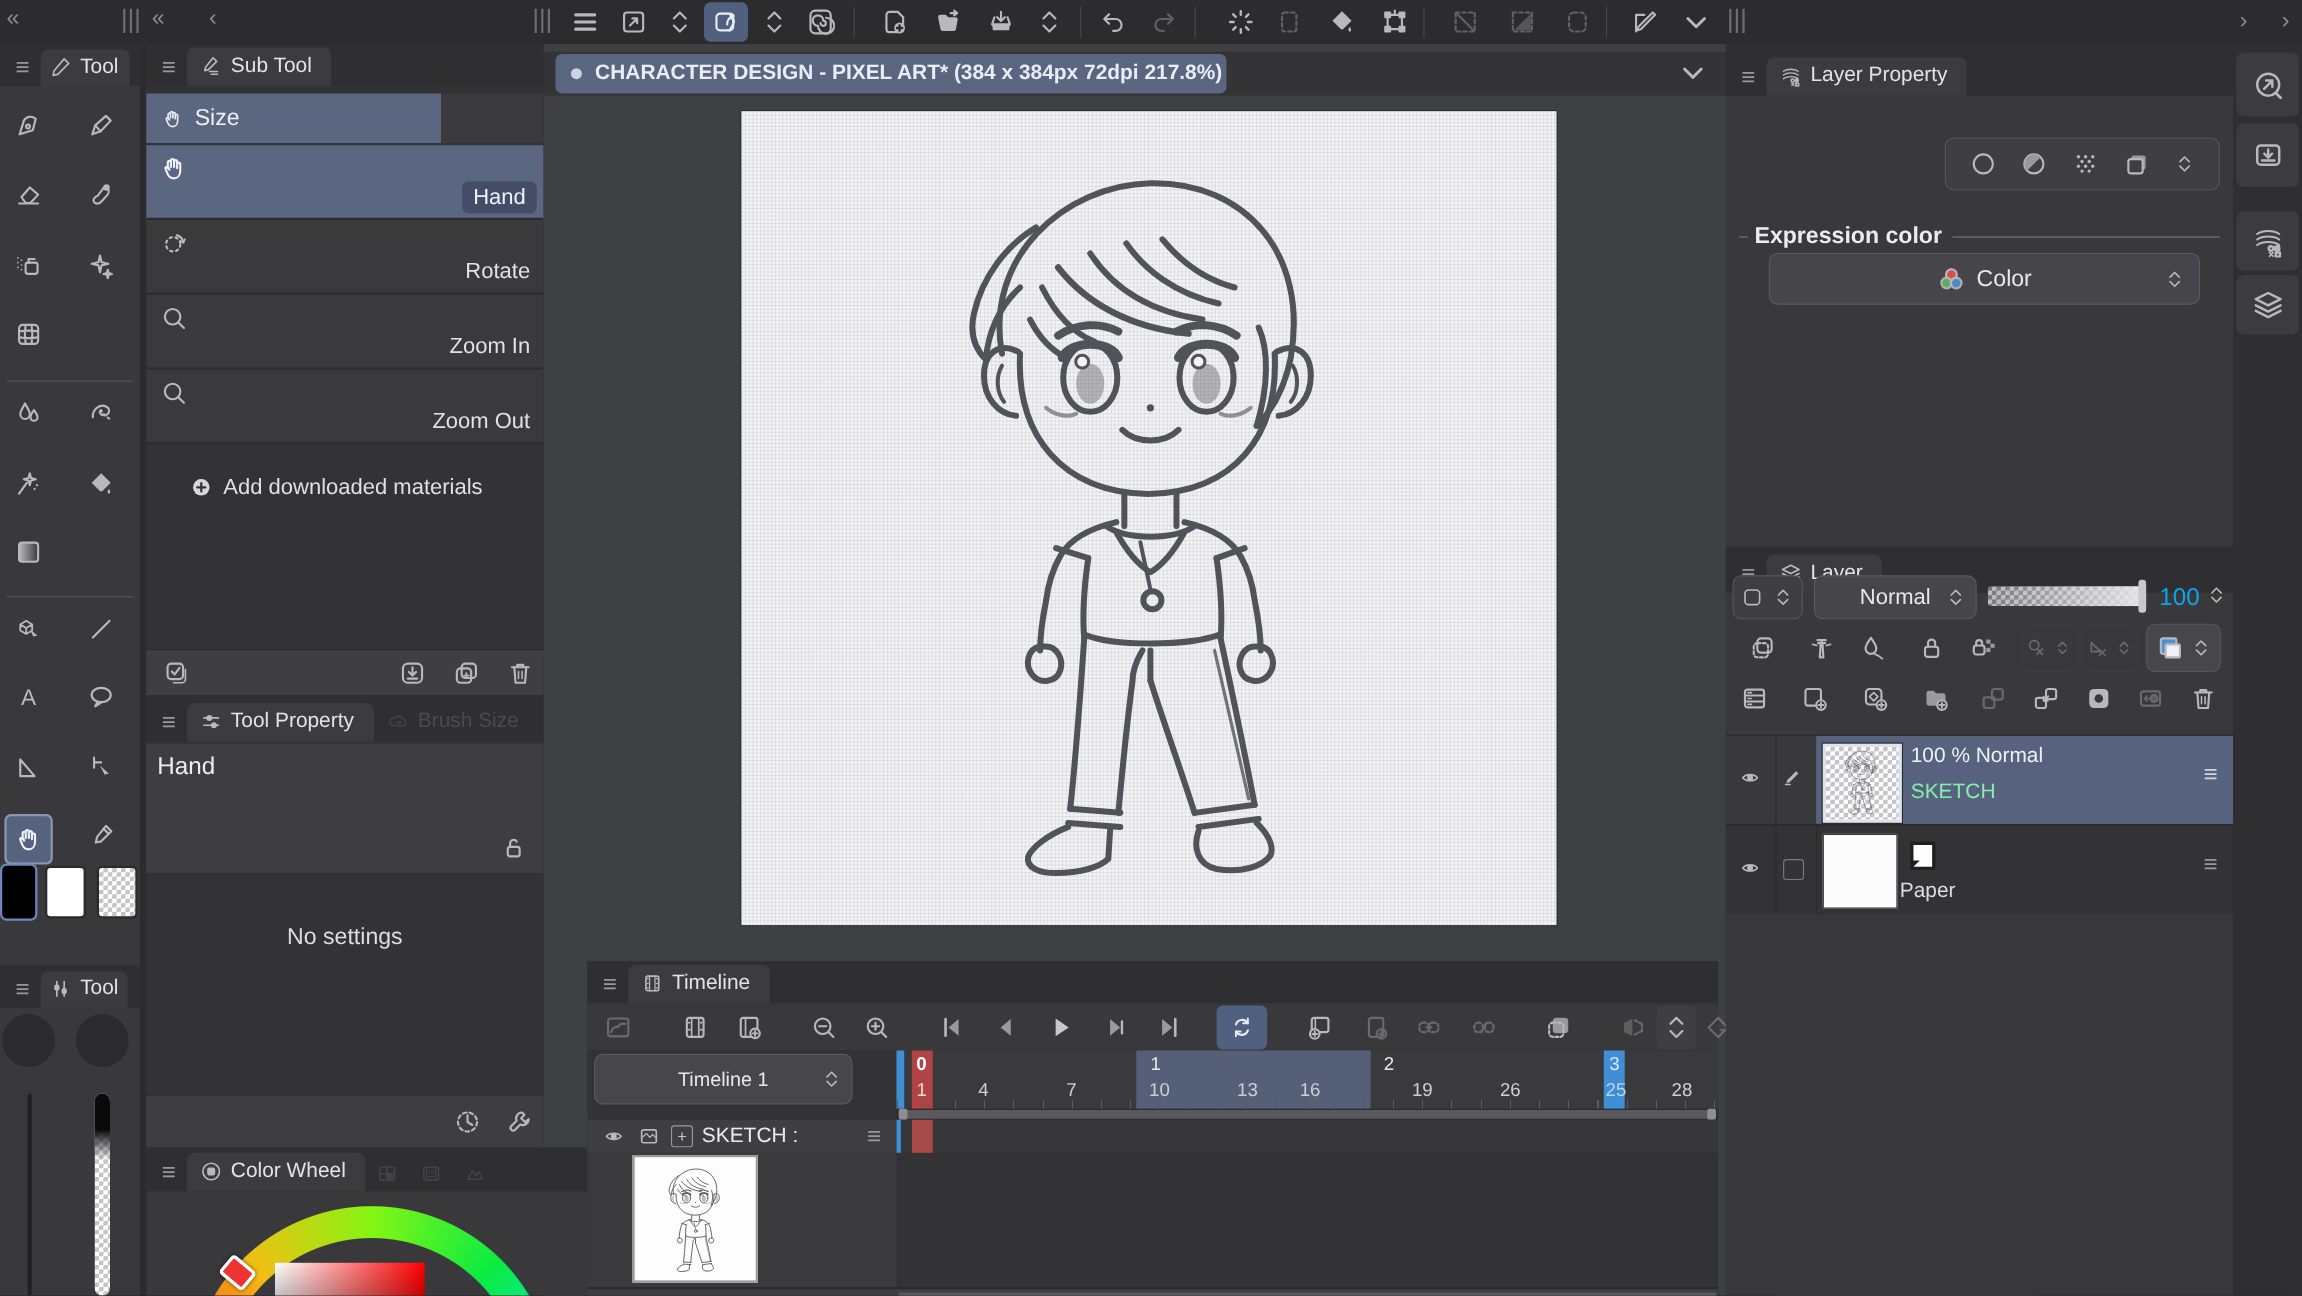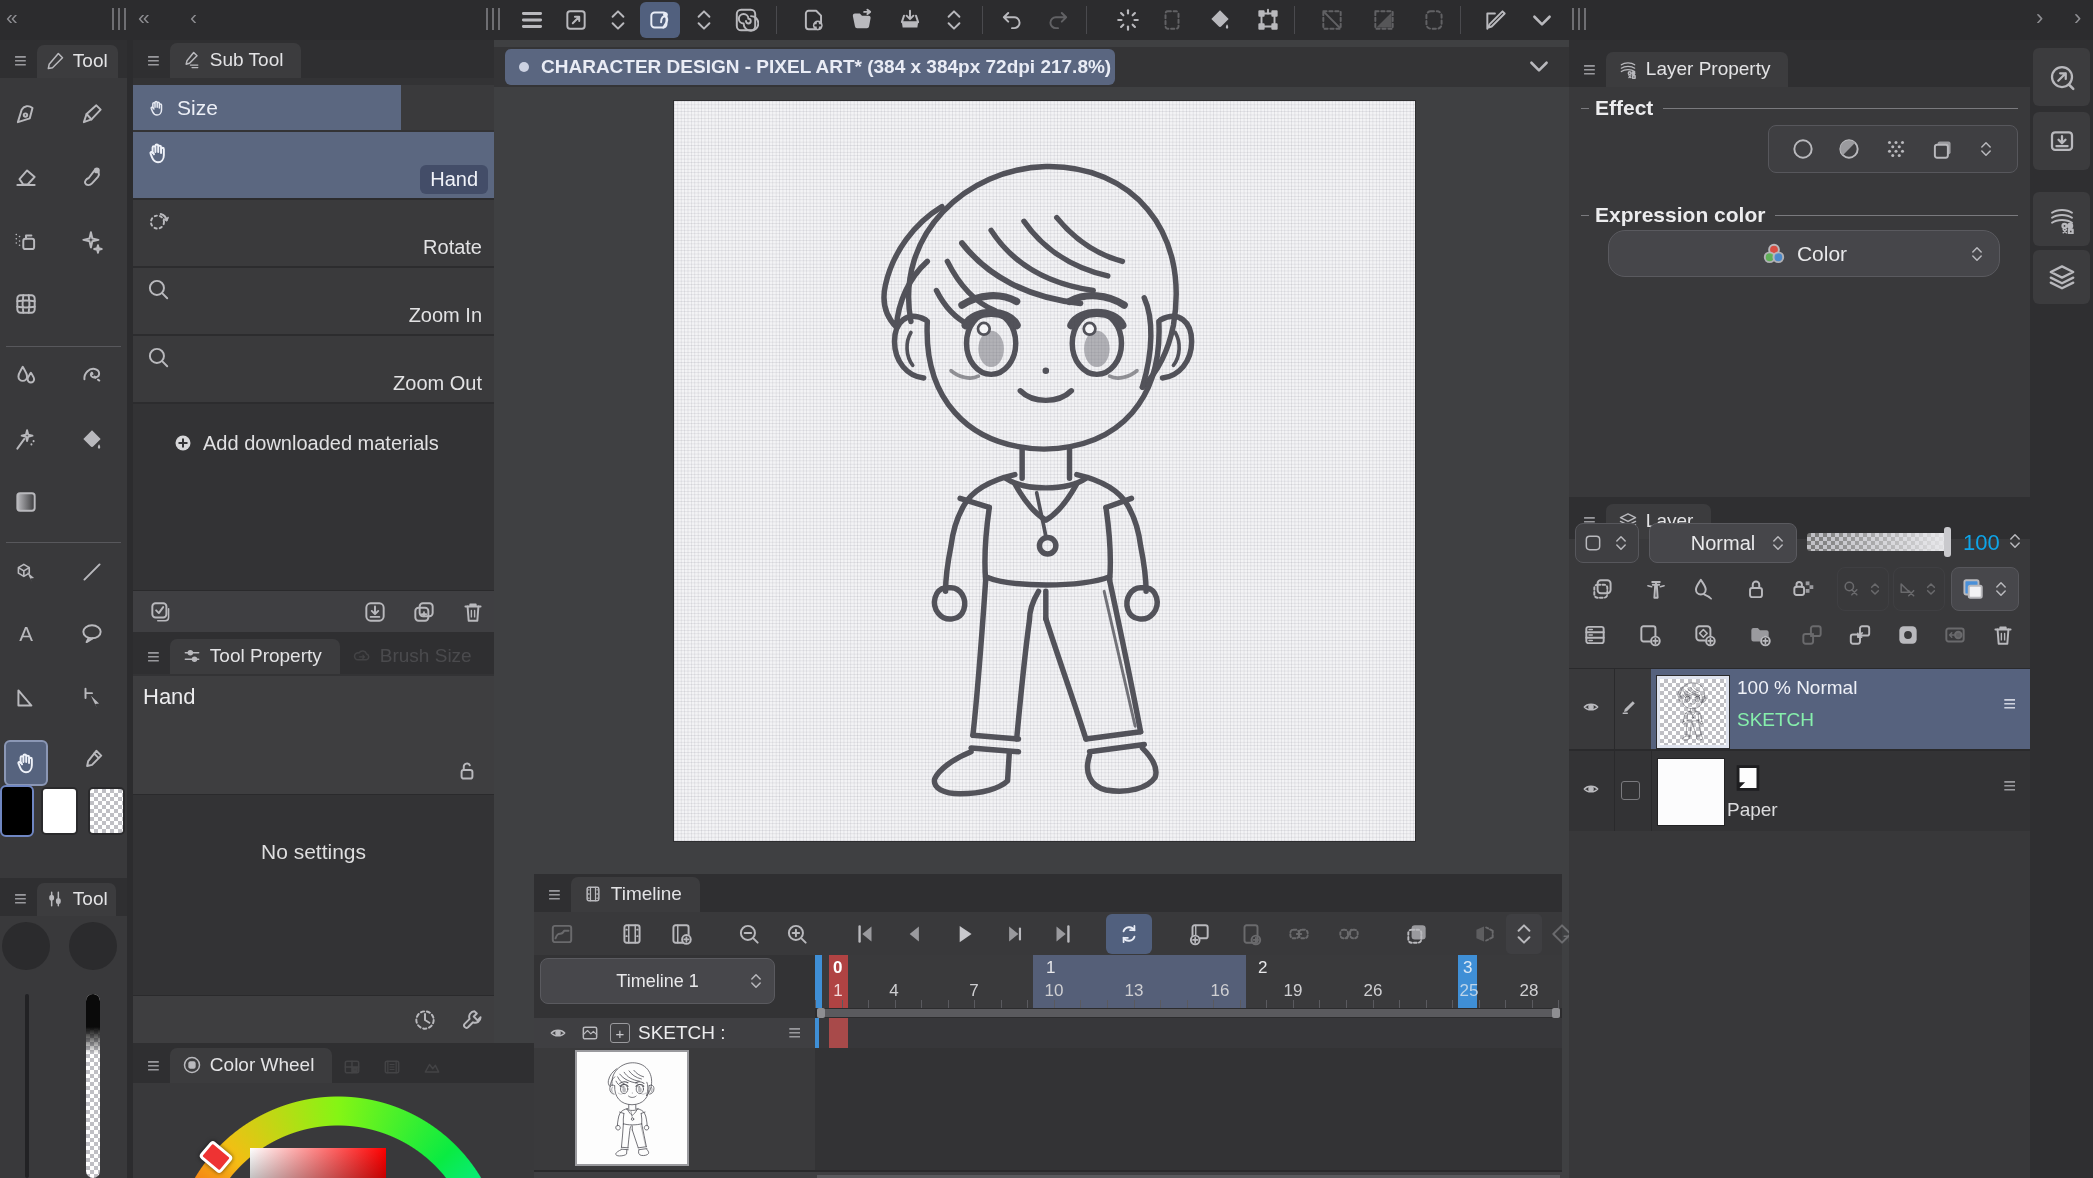--- a/index.html
+++ b/index.html
@@ -743,21 +743,21 @@
         <div class="abs" style="left:643px;top:0;width:19px;height:53px;background:#3f8fd6;"></div>
         <span class="seclabel" style="left:18px;color:#fff;font-weight:bold;">0</span>
         <span class="seclabel" style="left:231px;">1</span>
         <span class="seclabel" style="left:443px;">2</span>
         <span class="seclabel" style="left:648px;color:#dbe8f5;">3</span>
         <span class="framenum" style="left:6px;top:26px;color:#f2d9d9;">1</span>
         <span class="framenum" style="left:62px;top:26px;">4</span>
         <span class="framenum" style="left:142px;top:26px;">7</span>
         <span class="framenum" style="left:222px;top:26px;">10</span>
         <span class="framenum" style="left:302px;top:26px;">13</span>
-        <span class="framenum" style="left:388px;top:26px;">16</span>
+        <span class="framenum" style="left:359px;top:26px;">16</span>
         <span class="framenum" style="left:461px;top:26px;">19</span>
         <span class="framenum" style="left:541px;top:26px;">26</span>
         <span class="framenum" style="left:637px;top:26px;color:#bcd4ea;">25</span>
         <span class="framenum" style="left:697px;top:26px;">28</span>
         <div class="abs" style="left:0;bottom:0;width:747px;height:8px;background-image:repeating-linear-gradient(to right,#5a5a5f 0 1px,transparent 1px 26.55px);"></div>
       </div>
     </div>
 
     <div class="abs" style="left:281px;top:134px;width:747px;height:10px;background:#2c2c2e;">
       <div class="abs" style="left:2px;top:1px;width:743px;height:8px;background:#5a5a5e;border-radius:2px;"></div>
@@ -805,25 +805,20 @@
       <div class="tab">
           <svg class="ic small" viewBox="0 0 24 24">
             <path d="M4 7 C8 4 16 4 20 7 M4 11 C8 8 16 8 20 11 M4 15 C8 12 16 12 20 15" stroke-width="1.5"></path>
             <circle cx="14" cy="17" r="1.6"></circle>
             <circle cx="18.5" cy="17" r="1.6" fill="#b9b9bd"></circle>
             <path d="M13 20 L15.5 22.5 M13 22.5 L15.5 20" stroke-width="1.4"></path>
             <rect x="17.5" y="20" width="3" height="3"></rect>
           </svg>
           <span>Layer Property</span>
         </div>
-    </div>
-    <div class="abs" style="left:12px;top:56px;display:flex;align-items:center;width:437px;">
-      <i style="width:8px;height:1px;background:#7a7a7e;margin-right:6px;"></i>
-      <span style="font-size:21px;font-weight:bold;color:#ececee;">Effect</span>
-      <i style="flex:1;height:1px;background:#7a7a7e;margin-left:10px;"></i>
     </div>
     <div class="grpbox" style="left:199px;top:85px;width:250px;height:48px;">
       <svg class="ic" viewBox="0 0 24 24">
           <circle cx="12" cy="12" r="8"></circle>
         </svg>
       <svg class="ic" viewBox="0 0 24 24">
           <circle cx="12" cy="12" r="8"></circle>
           <path d="M12 4 a8 8 0 0 0 0 16 Z" fill="#9a9a9e" stroke="none" transform="rotate(45 12 12)"></path>
         </svg>
       <svg class="ic" viewBox="0 0 24 24">
@@ -846,21 +841,21 @@
         </svg>
       <svg class="ic small" viewBox="0 0 24 24">
           <path d="M7 9.5 L12 4.5 L17 9.5 M7 14.5 L12 19.5 L17 14.5"></path>
         </svg>
     </div>
     <div class="abs" style="left:12px;top:163px;display:flex;align-items:center;width:437px;">
       <i style="width:8px;height:1px;background:#7a7a7e;margin-right:6px;"></i>
       <span style="font-size:21px;font-weight:bold;color:#ececee;">Expression color</span>
       <i style="flex:1;height:1px;background:#7a7a7e;margin-left:10px;"></i>
     </div>
-    <div class="dd" style="left:39px;top:190px;width:392px;height:47px;border-radius:17px;">
+    <div class="dd" style="left:39px;top:190px;width:392px;height:47px;">
       <svg class="ic" viewBox="0 0 24 24" stroke="none">
           <circle cx="12" cy="8" r="4.5" fill="#d84f44"></circle>
           <circle cx="8" cy="15" r="4.5" fill="#62b85a" opacity=".92"></circle>
           <circle cx="16" cy="15" r="4.5" fill="#4d8fd6" opacity=".92"></circle>
         </svg>
       <span style="font-size:21px;">Color</span>
       <svg class="ic small" viewBox="0 0 24 24" style="position:absolute;right:12px;">
           <path d="M7 9.5 L12 4.5 L17 9.5 M7 14.5 L12 19.5 L17 14.5"></path>
         </svg>
     </div>

